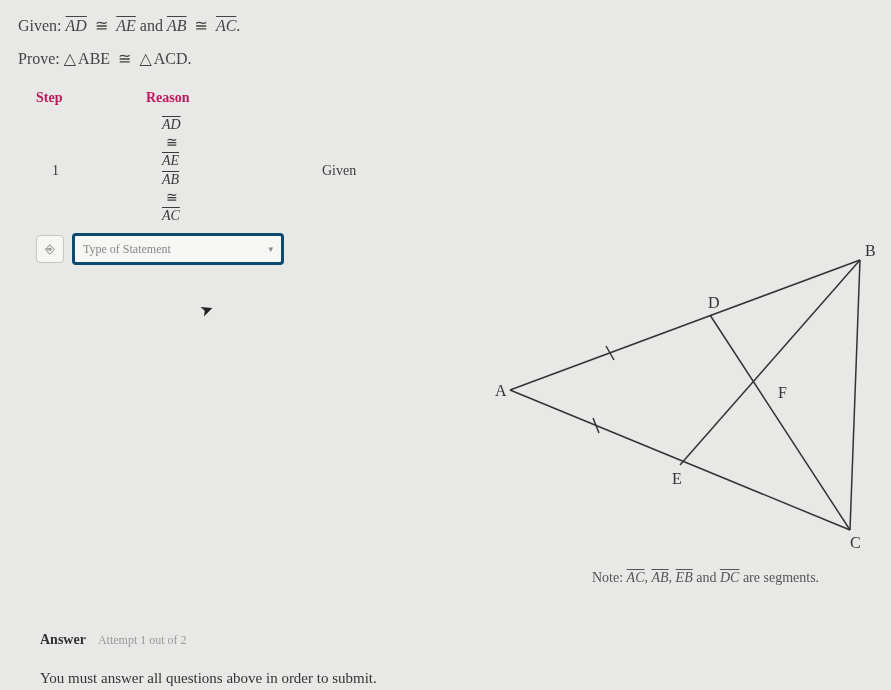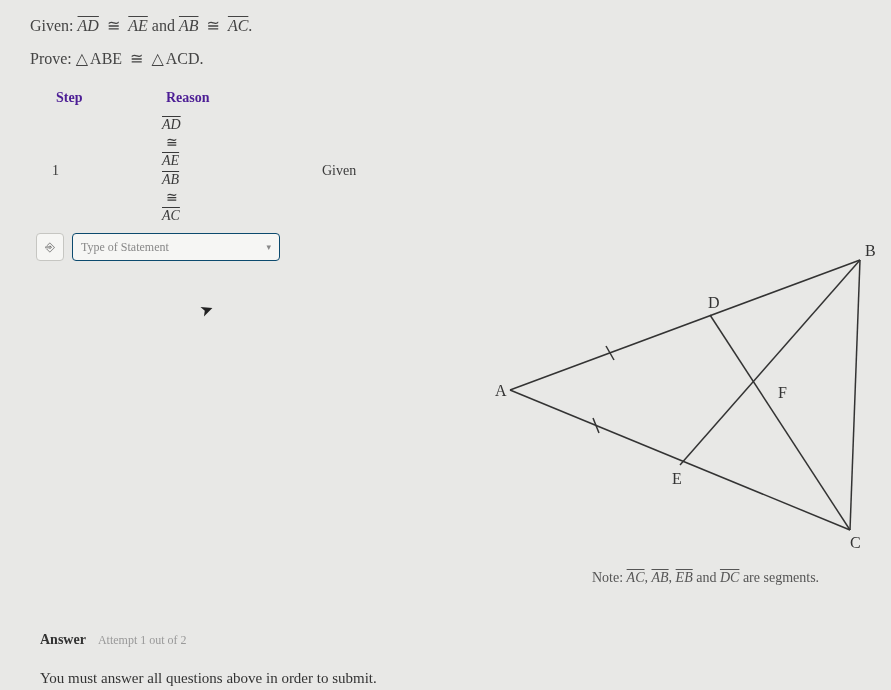--- a/index.html
+++ b/index.html
@@ -14,36 +14,36 @@
   }
   .page {
     padding: 10px 18px 0 18px;
     box-sizing: border-box;
   }
   .given-line, .prove-line {
     font-size: 16px;
     margin: 6px 0 14px 0;
     color: #444;
   }
-  .given-line .label, .prove-line .label { font-weight: 400; margin-left: 12px; }
+  .given-line .label, .prove-line .label { font-weight: 400; }
   .seg { text-decoration: overline; font-style: italic; }
   .cong { margin: 0 4px; }
   .tri::before { content: "\25B3"; margin-right: 2px; }
   .proof-table {
     margin: 22px 0 0 18px;
   }
   .row {
     display: flex;
     align-items: center;
     margin-bottom: 6px;
   }
   .col-step { width: 110px; font-size: 14px; }
   .col-stmt { width: 160px; font-size: 14px; }
   .col-reason { width: 120px; font-size: 14px; }
-  .hdr { font-weight: bold; color: #4c1d95; font-size: 14px; margin-bottom: 10px; margin-left: 20px;}
+  .hdr { font-weight: bold; color: #be185d; font-size: 14px; margin-bottom: 10px;}
   .step-row .col-step { padding-left: 16px; }
   .stmt-inner span { display: block; line-height: 1.3; }
   .controls-row {
     display: flex;
     align-items: center;
     gap: 8px;
     margin: 8px 0 0 18px;
   }
   .small-btn {
     width: 26px;
@@ -55,21 +55,21 @@
     align-items: center;
     justify-content: center;
     font-size: 12px;
     color: #666;
     cursor: pointer;
   }
   .type-dd {
     width: 190px;
     height: 26px;
     background: #f6f6f4;
-    border: 1px solid #0c4a6e;
+    border: 3px solid #0c4a6e;
     border-radius: 4px;
     display: flex;
     align-items: center;
     justify-content: space-between;
     padding: 0 8px;
     font-size: 12px;
     color: #888;
     cursor: pointer;
   }
   .chev { font-size: 9px; color: #888; }

